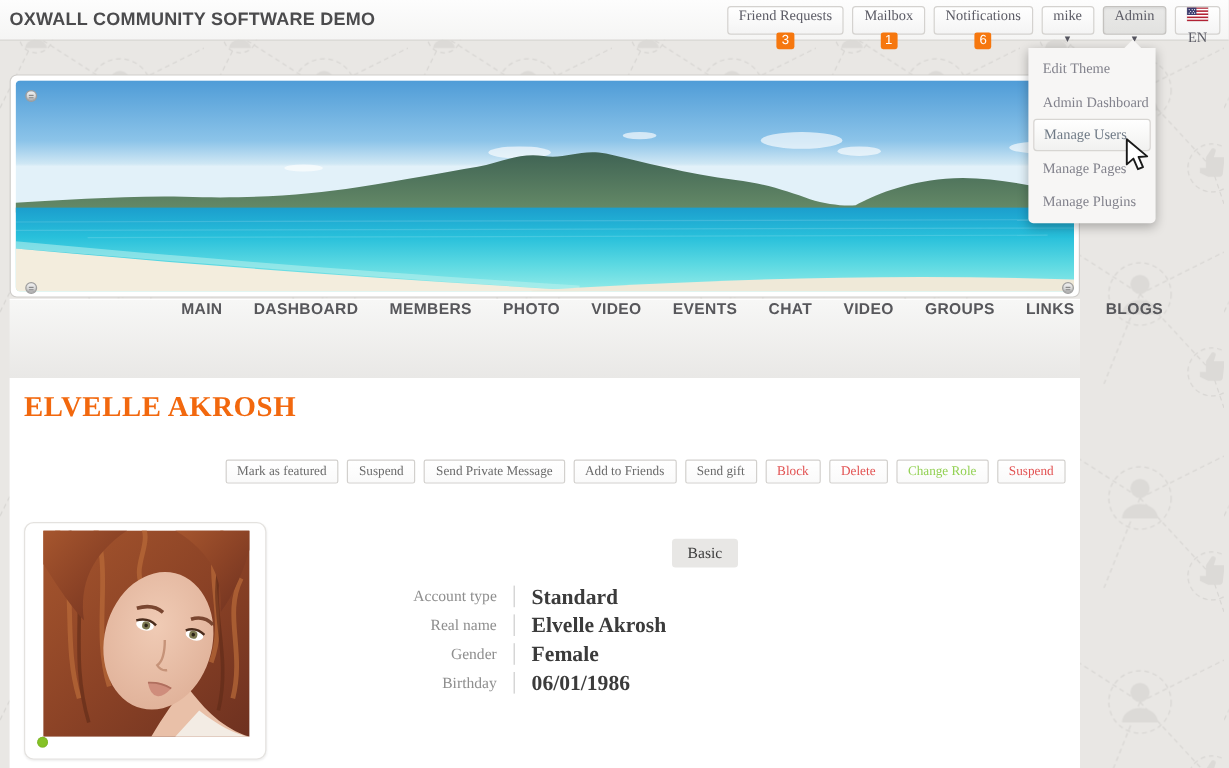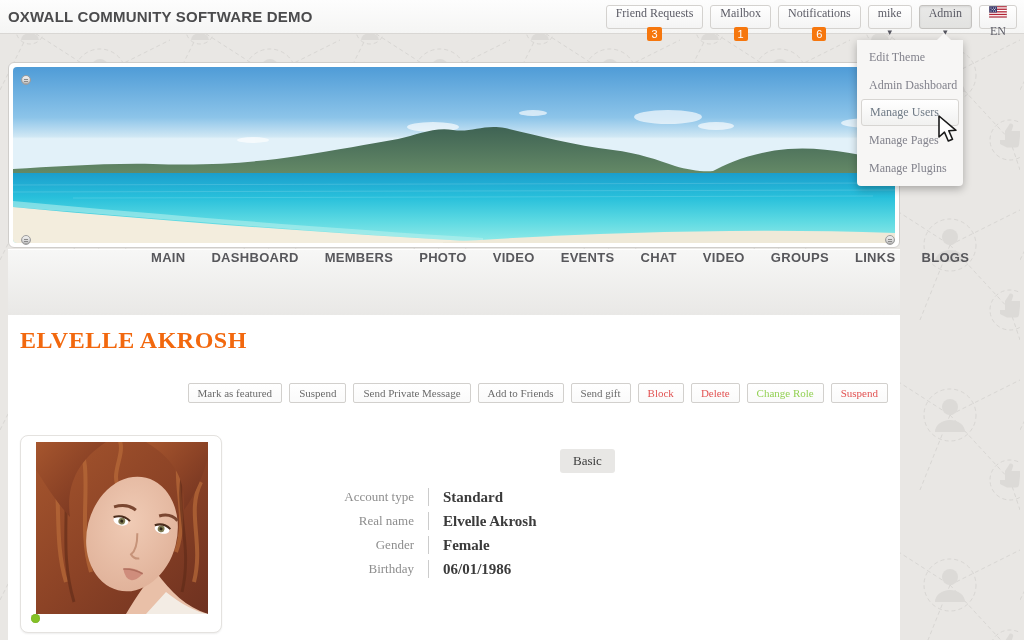--- a/index.html
+++ b/index.html
@@ -78,21 +78,21 @@
   .photo-card svg.portrait { position:absolute; left:15px; top:6px; display:block; }
   .online-dot { position:absolute; left:10px; bottom:9px; width:9px; height:9px;
     border-radius:50%; background:#85c226; box-shadow:inset 0 0 1px #5f9212; }
 
   .section-tab { position:absolute; left:532px; top:134px; padding:4px 13px;
     background:#e8e7e5; border-radius:3px; font-size:13px; color:#3c3c3c; cursor:pointer;margin-left:20px; }
 
   .info { position:absolute; left:120px; top:170px; }
   .info-row { display:flex; height:24px; align-items:center; }
   .info-lbl { width:300px; text-align:right; padding-right:14px; font-size:13px; color:#8e8e8e; }
-  .info-val { border-left:1px solid #ccc; padding-left:14px; font-size:15px;
+  .info-val { border-left:1px solid #ccc; padding-left:14px; font-size:18px;
     font-weight:bold; color:#3b3b3b; line-height:18px; height:18px; }
 </style>
 </head>
 <body>
 
 <svg class="bg-pattern" width="1024" height="640">
   <defs>
     <pattern id="pnet" width="170" height="170" patternUnits="userSpaceOnUse">
       <rect width="170" height="170" fill="#e9e7e4"></rect>
       <g stroke="#d8d6d3" stroke-dasharray="4 3" fill="none">

